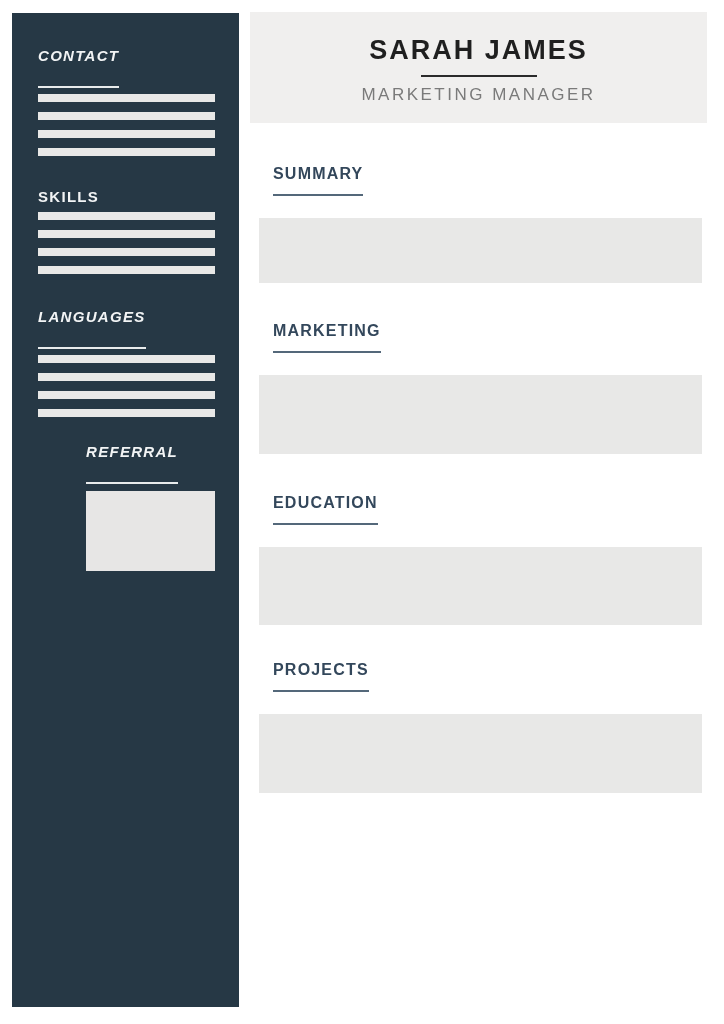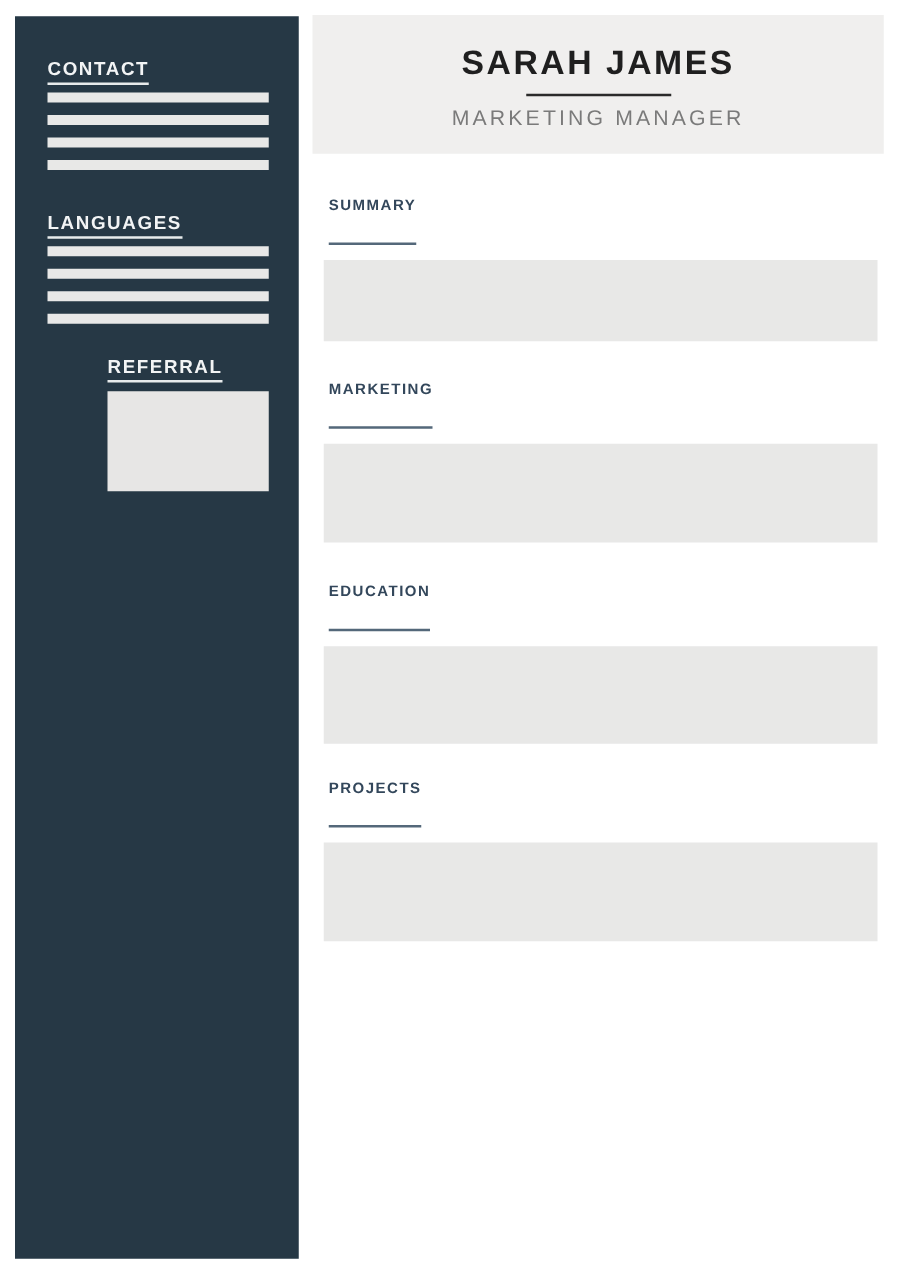--- a/index.html
+++ b/index.html
@@ -25,21 +25,21 @@
     position:absolute;left:12px;top:13px;width:227px;height:994px;
     background:var(--sidebar-bg,#263845);
     box-sizing:border-box;padding:34px 24px 0 26px;
   }
   .s-sec{margin:0;}
   .s-head{
     margin:0;display:inline-block;
     font-size:15px;line-height:18px;font-weight:700;
     letter-spacing:1.3px;color:var(--sidebar-text,#f2f4f5);
   }
-  .s-head.u{padding-bottom:1px;border-bottom:2px solid var(--sidebar-underline,#e8ebec);}
+  .s-head.u{padding-bottom:21px;border-bottom:2px solid var(--sidebar-underline,#e8ebec);font-style:italic;}
   .lines{margin-top:6px;}
   .line{
     height:8px;background:var(--placeholder,#e8e8e7);
     margin-bottom:10px;
   }
   .line:last-child{margin-bottom:0;}
   .s-box{margin-top:7px;background:var(--placeholder-light,#e7e6e5);}
   .sec-contact{margin-top:0;}
   .sec-skills{margin-top:32px;}
   .sec-languages{margin-top:34px;}
@@ -65,24 +65,24 @@
     margin:0;font-size:17px;line-height:13px;font-weight:400;
     letter-spacing:2.5px;color:var(--subtitle-color,#7a7a7a);
   }
 
   
   .main{
     position:absolute;left:259px;top:152px;width:443px;
   }
   .m-sec{margin:0;}
   .m-head{
-    margin:4px;display:inline-block;
-    font-size:12px;line-height:16px;font-weight:700;
+    margin:14px;display:inline-block;
+    font-size:16px;line-height:16px;font-weight:700;
     letter-spacing:1.2px;color:var(--accent,#33475b);
-    padding-bottom:22px;border-bottom:2px solid var(--accent-underline,#54687a);
+    padding-bottom:12px;border-bottom:2px solid var(--accent-underline,#54687a);
   }
   .m-box{margin-top:8px;background:var(--placeholder,#e8e8e7);}
   .sec-summary{margin-top:0;}
   .sec-summary .m-box{height:65px;}
   .sec-experience{margin-top:26px;}
   .sec-experience .m-box{height:79px;}
   .sec-education{margin-top:27px;}
   .sec-education .m-box{height:78px;}
   .sec-projects{margin-top:23px;}
   .sec-projects .m-box{height:79px;}
@@ -101,20 +101,29 @@
     <section class="s-sec sec-contact">
       <h2 class="s-head u">CONTACT</h2>
       <div class="lines">
         <div class="line"></div>
         <div class="line"></div>
         <div class="line"></div>
         <div class="line"></div>
       </div>
     </section>
 
+    <section class="s-sec sec-skills">
+      <h2 class="s-head">SKILLS</h2>
+      <div class="lines">
+        <div class="line"></div>
+        <div class="line"></div>
+        <div class="line"></div>
+        <div class="line"></div>
+      </div>
+    </section>
 
     <section class="s-sec sec-languages">
       <h2 class="s-head u">LANGUAGES</h2>
       <div class="lines">
         <div class="line"></div>
         <div class="line"></div>
         <div class="line"></div>
         <div class="line"></div>
       </div>
     </section>

